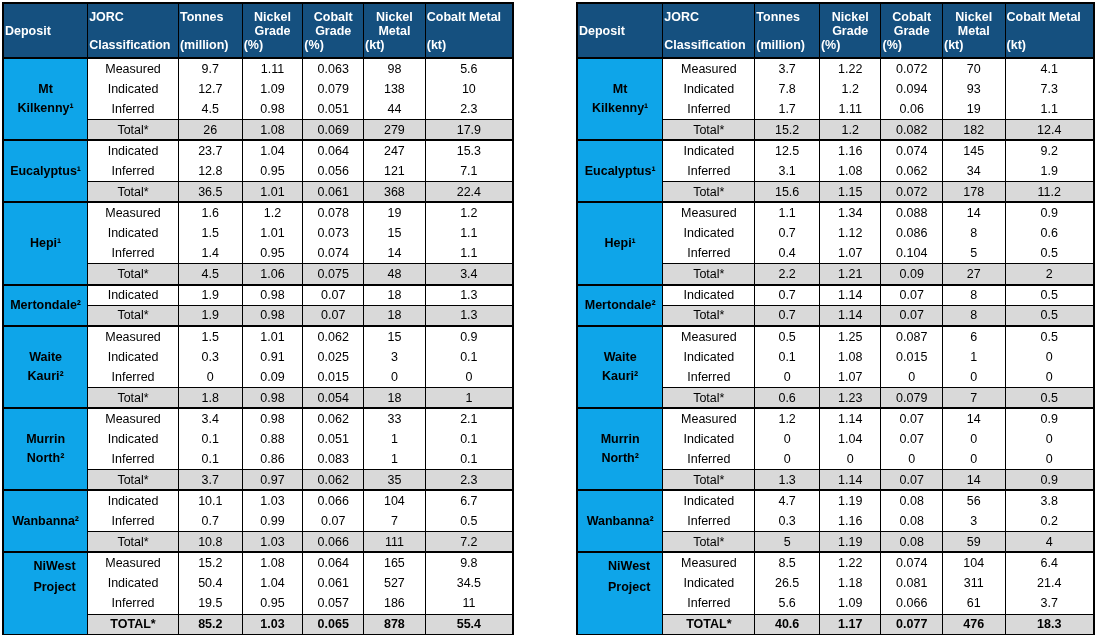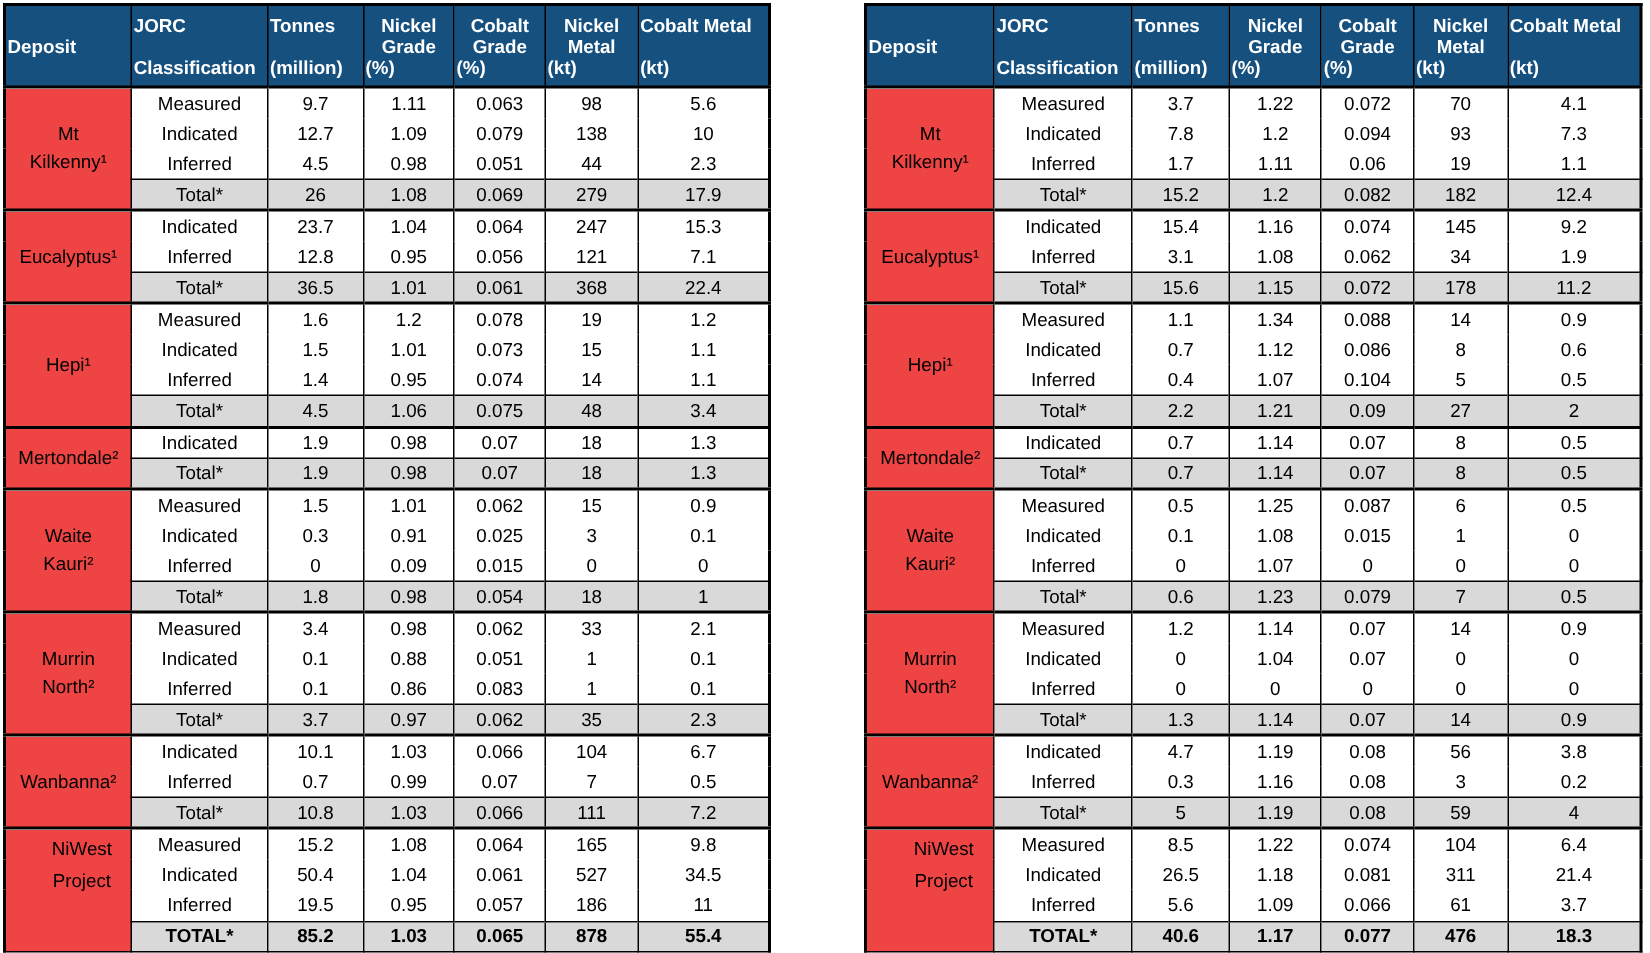--- a/index.html
+++ b/index.html
@@ -66,22 +66,22 @@
     color: #000;
     text-align: center;
     padding: 0 2px;
     white-space: nowrap;
     overflow: hidden;
   }
   .jorc-table tr.group-start td { border-top: 2px solid #000; }
   .jorc-table tr.total td { border-top: 1px solid #000; background: var(--total-bg, #D9D9D9); }
   .jorc-table tr.strong td { font-weight: bold; }
   .jorc-table td.deposit {
-    font-weight: normal;
-    background: #ef4444;
+    font-weight: bold;
+    background: #0ea5e9;
     vertical-align: middle;
     line-height: 19px;
   }
   .jorc-table td.deposit.top {
     vertical-align: top;
     padding-top: 3px;
     line-height: 20.6px;
     padding-left: 20px;
   }
 </style>
@@ -492,21 +492,21 @@
             <td class="num">1.2</td>
             <td class="num">0.082</td>
             <td class="num">182</td>
             <td class="num">12.4</td>
           </tr>
           <tr class="group-start">
             <td class="deposit" rowspan="3">
               <div>Eucalyptus¹</div>
             </td>
             <td class="cls">Indicated</td>
-            <td class="num">15.4</td>
+            <td class="num">12.5</td>
             <td class="num">1.16</td>
             <td class="num">0.074</td>
             <td class="num">145</td>
             <td class="num">9.2</td>
           </tr>
           <tr>
             <td class="cls">Inferred</td>
             <td class="num">3.1</td>
             <td class="num">1.08</td>
             <td class="num">0.062</td>

